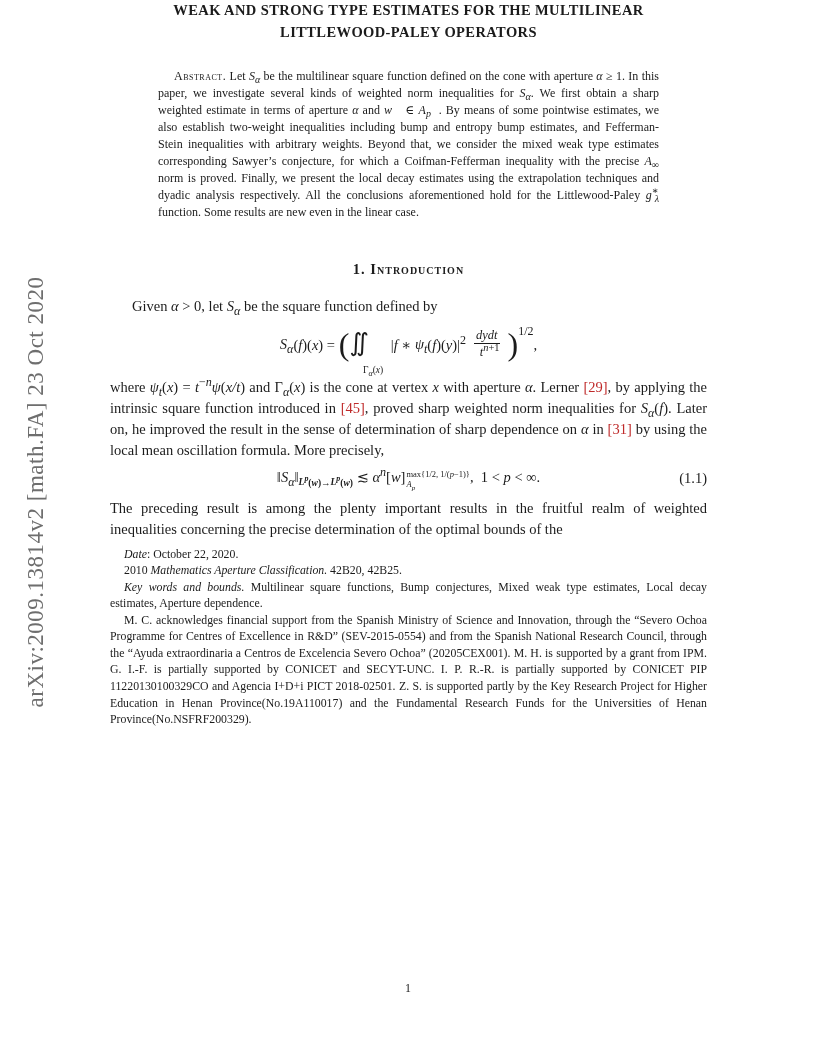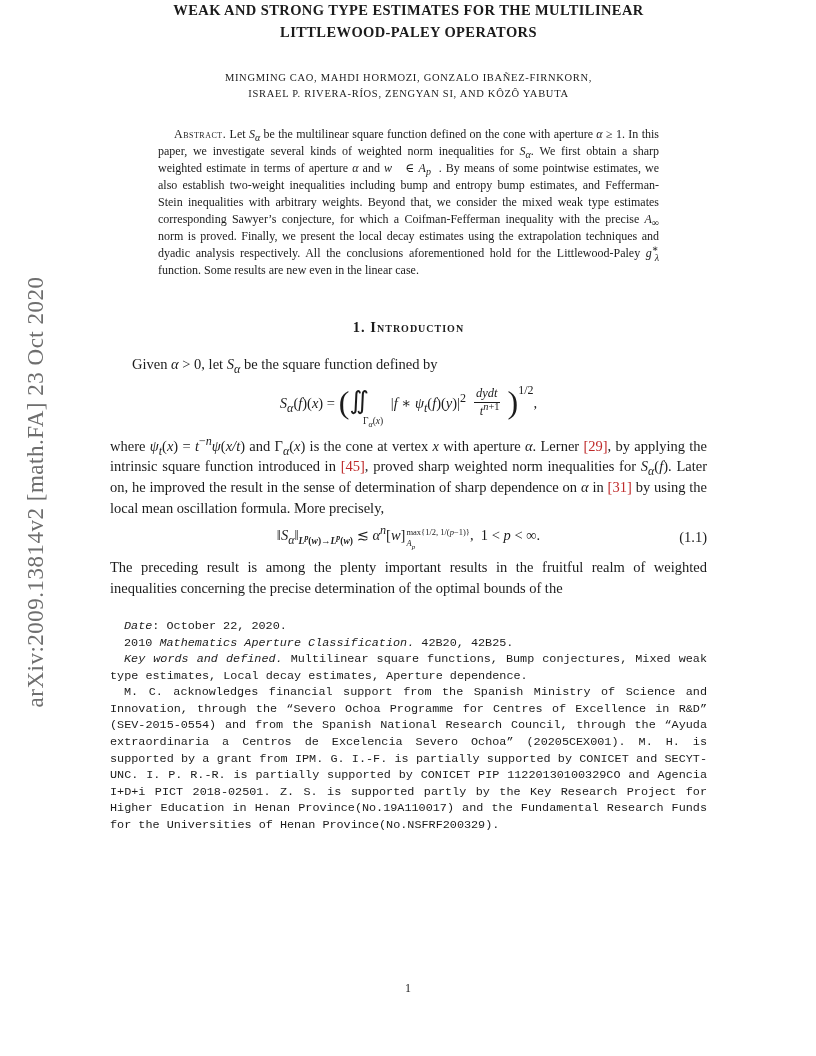--- a/index.html
+++ b/index.html
@@ -87,21 +87,21 @@
   .eq-num {
     position: absolute;
     right: 0;
     top: 50%;
     transform: translateY(-50%);
     font-size: 14.5px;
   }
   
   .bigp { font-size: 32px; font-weight: 300; vertical-align: middle; position: relative; top: -2px; }
   .iint { font-size: 25px; vertical-align: middle; position: relative; top: -3px; font-family: "DejaVu Sans", "DejaVu Serif", serif; }
-  .ilim { font-size: 9.5px; position: relative; top: 12px; left: -6px; margin-right: -2px; }
+  .ilim { font-size: 9.5px; position: relative; top: 20px; left: -6px; margin-right: -2px; }
   .frac {
     display: inline-block;
     vertical-align: -0.55em;
     text-align: right;
     font-size: 12.5px;
     line-height: 1.15;
     margin: 0 8px;
   }
   .frac .num { display: block; padding: 0 2px 1px 2px; border-bottom: 1px solid var(--ink); }
   .frac .den { display: block; padding-top: 1px; }
@@ -112,25 +112,24 @@
     text-align: left;
     font-size: 8.5px;
     line-height: 1.25;
     margin-left: 1px;
   }
   .stack .stk-t, .stack .stk-b { display: block; }
   .ssub { font-size: 9.5px; font-weight: bold; }
   .tuck { margin-left: -0.4em; }
   .cite { color: var(--cite-color); text-decoration: none; cursor: pointer; }
   .footnotes {
-    margin-top: 20px;
+    margin-top: 6px;
     font-size: 11.8px;
     line-height: 1.4;
     text-align: justify;
-    font-family: Liberation Mono, monospace;
   }
   .footnotes p { margin: 0; text-indent: 14px; }
   .page-number {
     position: absolute;
     bottom: 60px;
     left: 0;
     width: 100%;
     text-align: center;
     font-size: 12px;
   }
@@ -143,24 +142,20 @@
 
   <div class="arxiv-banner">arXiv:2009.13814v2  [math.FA]  23 Oct 2020</div>
 
   <div class="content">
 
     <h1 class="title">
       <span>WEAK AND STRONG TYPE ESTIMATES FOR THE MULTILINEAR</span><br>
       <span>LITTLEWOOD-PALEY OPERATORS</span>
     </h1>
 
-    <div class="authors">
-      <span>MINGMING CAO, MAHDI HORMOZI, GONZALO IBAÑEZ-FIRNKORN,</span><br>
-      <span>ISRAEL P. RIVERA-RÍOS, ZENGYAN SI, AND KÔZÔ YABUTA</span>
-    </div>
 
     <p class="abstract"><span class="abstract-label">Abstract.</span><span> Let <i>S<sub>α</sub></i> be the multilinear square function defined on the cone with aperture <i>α</i> ≥ 1. In this paper, we investigate several kinds of weighted norm inequalities for <i>S<sub>α</sub></i>. We first obtain a sharp weighted estimate in terms of aperture <i>α</i> and <i>w⃗</i> ∈ <i>A<sub>p⃗</sub></i>. By means of some pointwise estimates, we also establish two-weight inequalities including bump and entropy bump estimates, and Fefferman-Stein inequalities with arbitrary weights. Beyond that, we consider the mixed weak type estimates corresponding Sawyer’s conjecture, for which a Coifman-Fefferman inequality with the precise <i>A</i><sub>∞</sub> norm is proved. Finally, we present the local decay estimates using the extrapolation techniques and dyadic analysis respectively. All the conclusions aforementioned hold for the Littlewood-Paley <i>g</i><sup>∗</sup><sub class="tuck"><i>λ</i></sub> function. Some results are new even in the linear case.</span></p>
 
     <h2 class="section-heading">1. Introduction</h2>
 
     <p class="body-par indent first">Given <i>α</i> &gt; 0, let <i>S<sub>α</sub></i> be the square function defined by</p>
 
     <div class="eq-row tall"><i>S<sub>α</sub></i>(<i>f</i>)(<i>x</i>) = <span class="bigp">(</span><span class="iint">∬</span><sub class="ilim">Γ<sub><i>α</i></sub>(<i>x</i>)</sub> |<i>f</i> ∗ <i>ψ<sub>t</sub></i>(<i>f</i>)(<i>y</i>)|<sup>2</sup><span class="frac"><span class="num"><i>dydt</i></span><span class="den"><i>t</i><sup><i>n</i>+1</sup></span></span><span class="bigp">)</span><sup class="outexp">1/2</sup>,</div>
 
     <p class="body-par">where <i>ψ<sub>t</sub></i>(<i>x</i>) = <i>t</i><sup>−<i>n</i></sup><i>ψ</i>(<i>x/t</i>) and Γ<sub><i>α</i></sub>(<i>x</i>) is the cone at vertex <i>x</i> with aperture <i>α</i>. Lerner <a class="cite">[29]</a>, by applying the intrinsic square function introduced in <a class="cite">[45]</a>, proved sharp weighted norm inequalities for <i>S<sub>α</sub></i>(<i>f</i>). Later on, he improved the result in the sense of determination of sharp dependence on <i>α</i> in <a class="cite">[31]</a> by using the local mean oscillation formula. More precisely,</p>
@@ -168,21 +163,21 @@
     <div class="eq-row">
       <span>‖<i>S<sub>α</sub></i>‖<sub class="ssub"><i>L<sup>p</sup></i>(<i>w</i>)→<i>L<sup>p</sup></i>(<i>w</i>)</sub> ≲ <i>α</i><sup><i>n</i></sup>[<i>w</i>]<span class="stack"><span class="stk-t">max{1/2, 1/(<i>p</i>−1)}</span><span class="stk-b"><i>A<sub>p</sub></i></span></span>, &nbsp;1 &lt; <i>p</i> &lt; ∞.</span>
       <span class="eq-num">(1.1)</span>
     </div>
 
     <p class="body-par">The preceding result is among the plenty important results in the fruitful realm of weighted inequalities concerning the precise determination of the optimal bounds of the</p>
 
     <div class="footnotes">
       <p><i>Date</i>: October 22, 2020.</p>
       <p>2010 <i>Mathematics Aperture Classification.</i> 42B20, 42B25.</p>
-      <p><i>Key words and defined.</i> Multilinear square functions, Bump conjectures, Mixed weak type estimates, Local decay estimates, Aperture dependence.</p>
+      <p><i>Key words and bounds.</i> Multilinear square functions, Bump conjectures, Mixed weak type estimates, Local decay estimates, Aperture dependence.</p>
       <p>M. C. acknowledges financial support from the Spanish Ministry of Science and Innovation, through the “Severo Ochoa Programme for Centres of Excellence in R&amp;D” (SEV-2015-0554) and from the Spanish National Research Council, through the “Ayuda extraordinaria a Centros de Excelencia Severo Ochoa” (20205CEX001). M. H. is supported by a grant from IPM. G. I.-F. is partially supported by CONICET and SECYT-UNC. I. P. R.-R. is partially supported by CONICET PIP 11220130100329CO and Agencia I+D+i PICT 2018-02501. Z. S. is supported partly by the Key Research Project for Higher Education in Henan Province(No.19A110017) and the Fundamental Research Funds for the Universities of Henan Province(No.NSFRF200329).</p>
     </div>
 
   </div>
 
   <div class="page-number">1</div>
 
 </div>
 
 </body></html>

